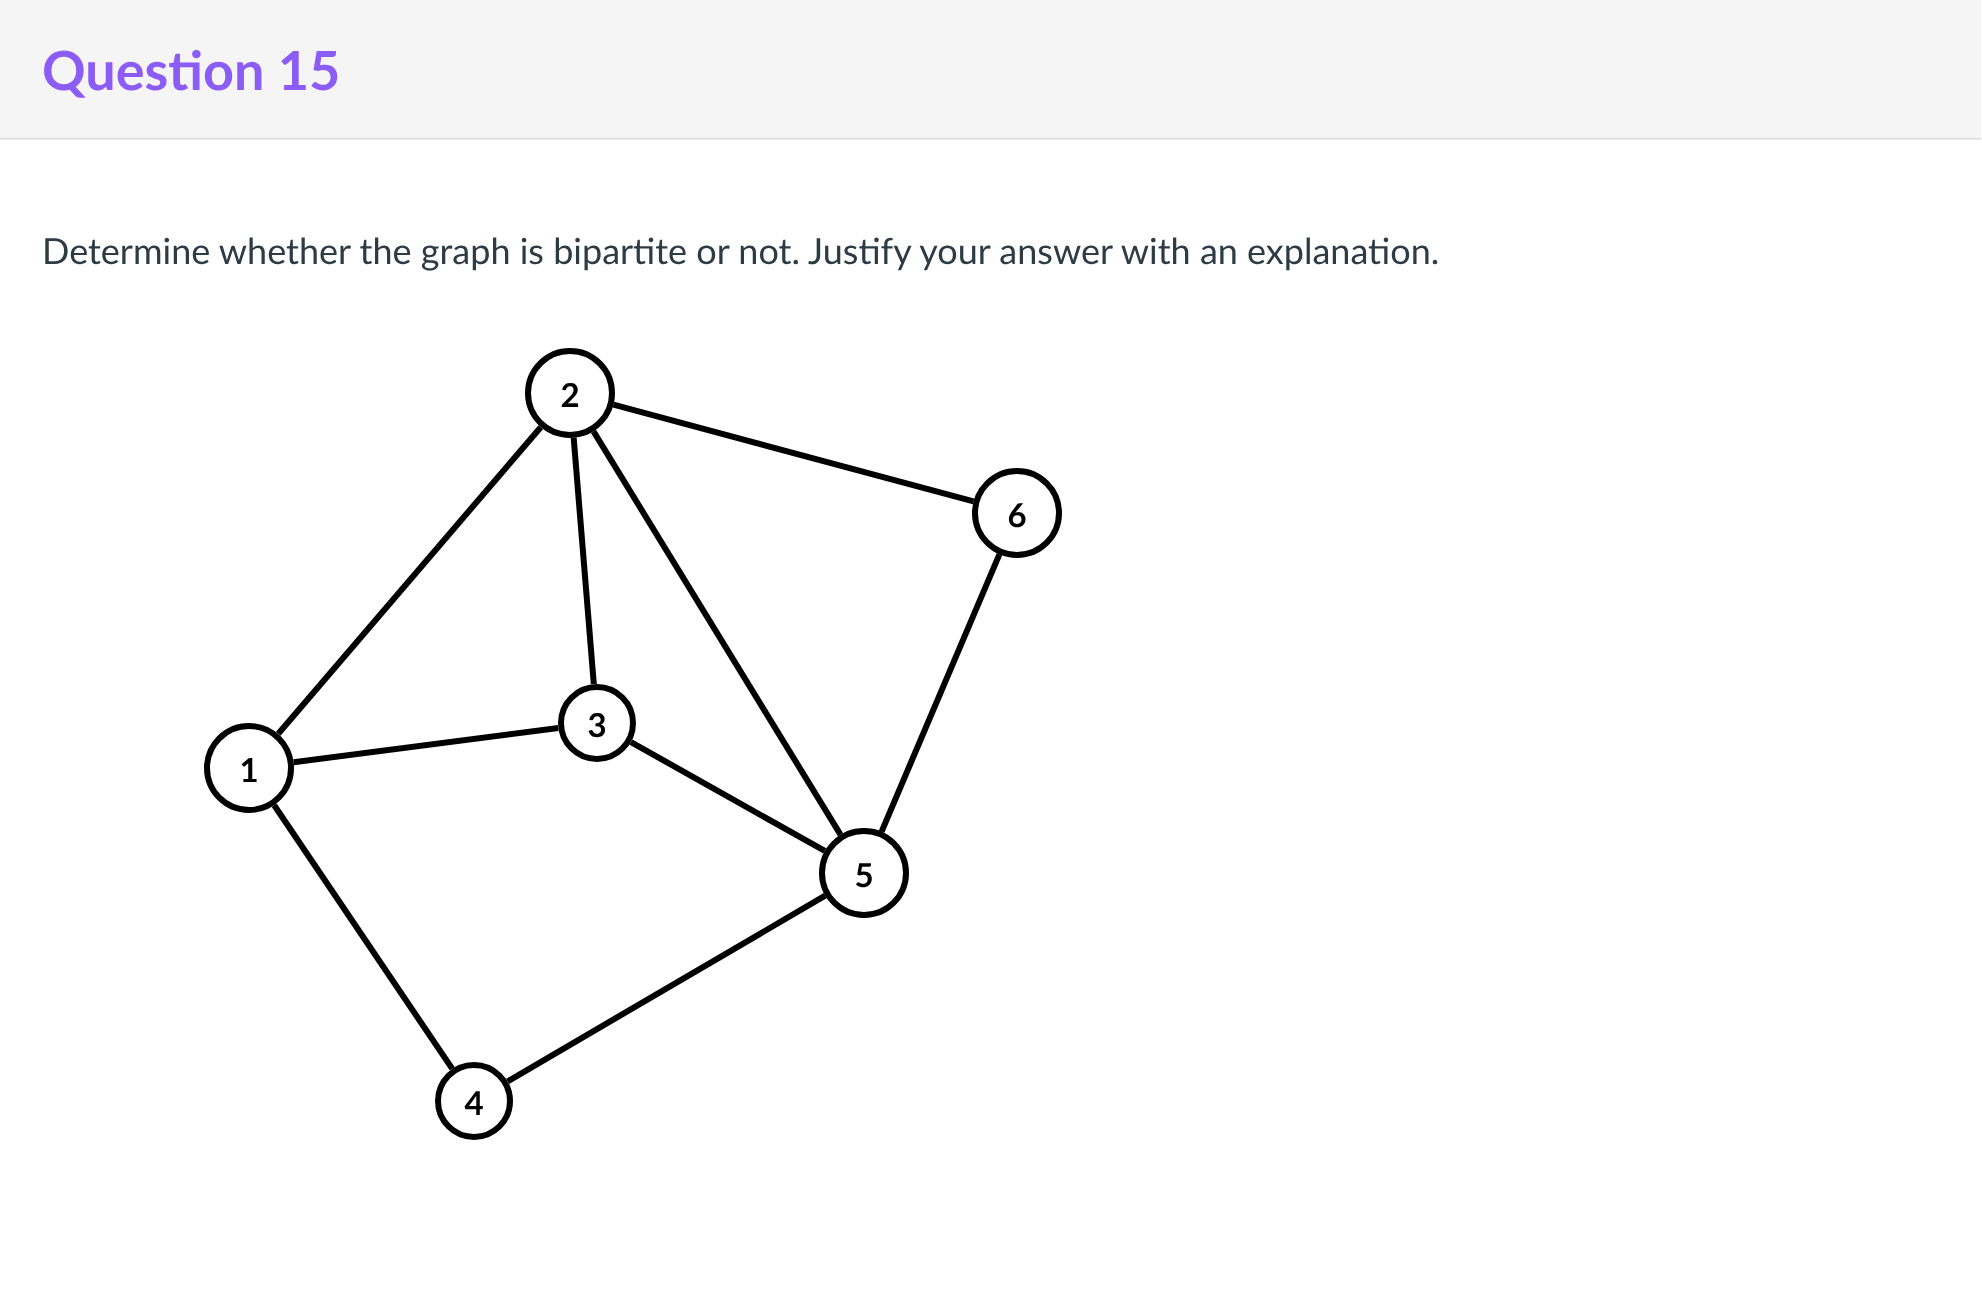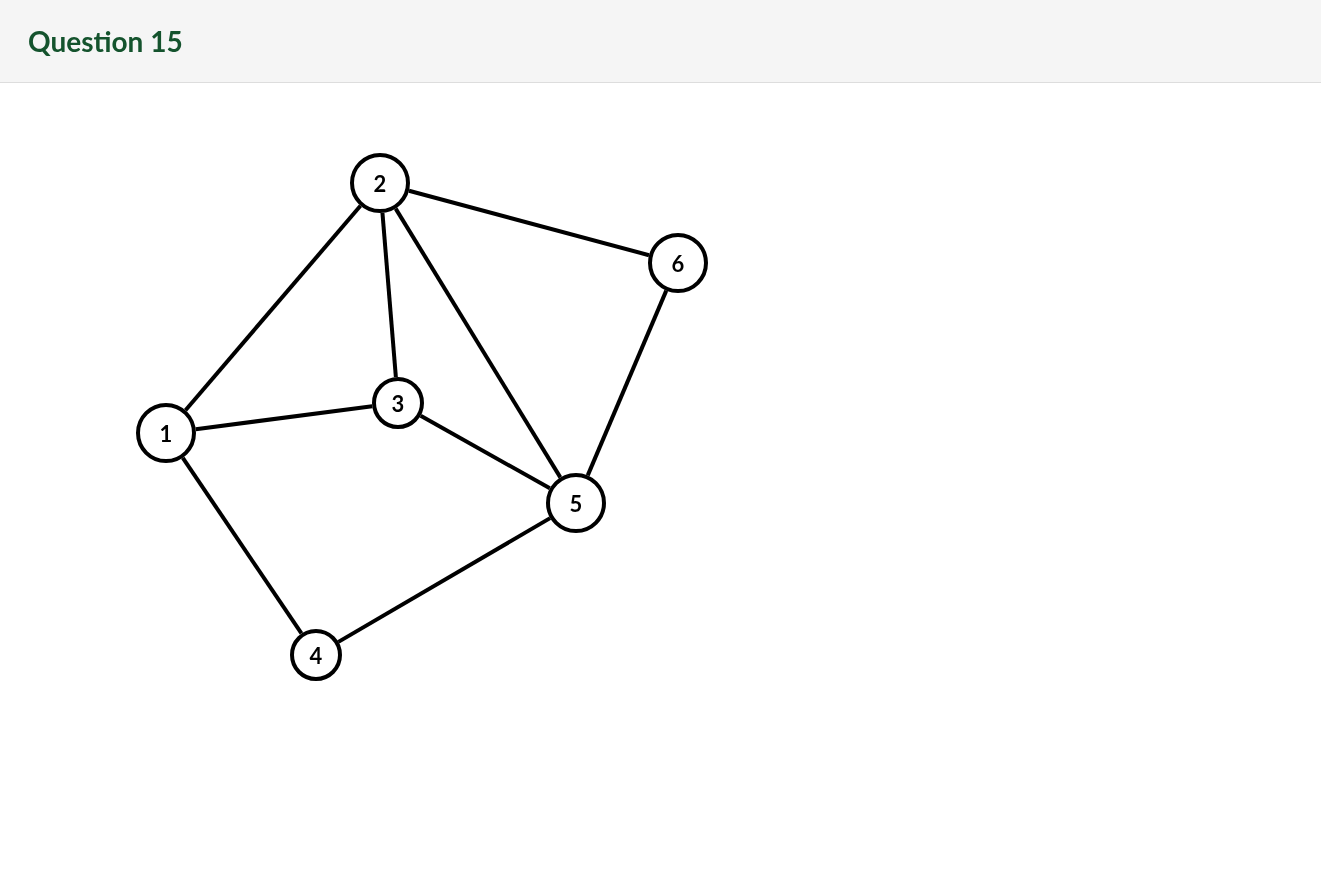--- a/index.html
+++ b/index.html
@@ -13,23 +13,23 @@
       color: #2d3b45;
       width: 1321px;
       height: 870px;
     }
     .question-header {
       background: #f5f5f5;
       border-bottom: 1px solid #ddd;
       padding: 24px 28px;
     }
     .question-title {
-      font-size: 28px;
+      font-size: 36px;
       font-weight: 700;
-      color: #14532d;
+      color: #8b5cf6;
     }
     .question-body {
       padding: 60px 28px 28px 28px;
     }
     .prompt-text {
       font-size: 24px;
       color: #2d3b45;
       margin-bottom: 40px;
       font-weight: 400;
     }
@@ -72,20 +72,21 @@
     }
   </style>
 </head>
 <body>
 
 <div class="question-header">
   <h2 class="question-title">Question 15</h2>
 </div>
 
 <div class="question-body">
+  <p class="prompt-text">Determine whether the graph is bipartite or not. Justify your answer with an explanation.</p>
 
   <div class="graph-container">
     <svg class="edges">
       <line x1="87.50872200255586" y1="267.20943691290205" x2="262.4912779974441" y2="62.79056308709797"></line>
       <line x1="97.7522847930318" y1="286.1527217940045" x2="274.2146865127058" y2="263.3343077785294"></line>
       <line x1="84.7957223383396" y1="314.8576690607426" x2="203.44370730677235" y2="490.4566868140231"></line>
       <line x1="284.4463708463166" y1="69.9000881216476" x2="297.8798119331923" y2="234.0865902945721"></line>
       <line x1="297.6693623727484" y1="65.58263244530352" x2="462.3306376272516" y2="334.41736755469645"></line>
       <line x1="310.97409774964297" y1="47.77828127507193" x2="551.025902250357" y2="112.22171872492807"></line>
       <line x1="322.667762654816" y1="272.7346981206831" x2="451.8448892444431" y2="345.3061175530579"></line>

